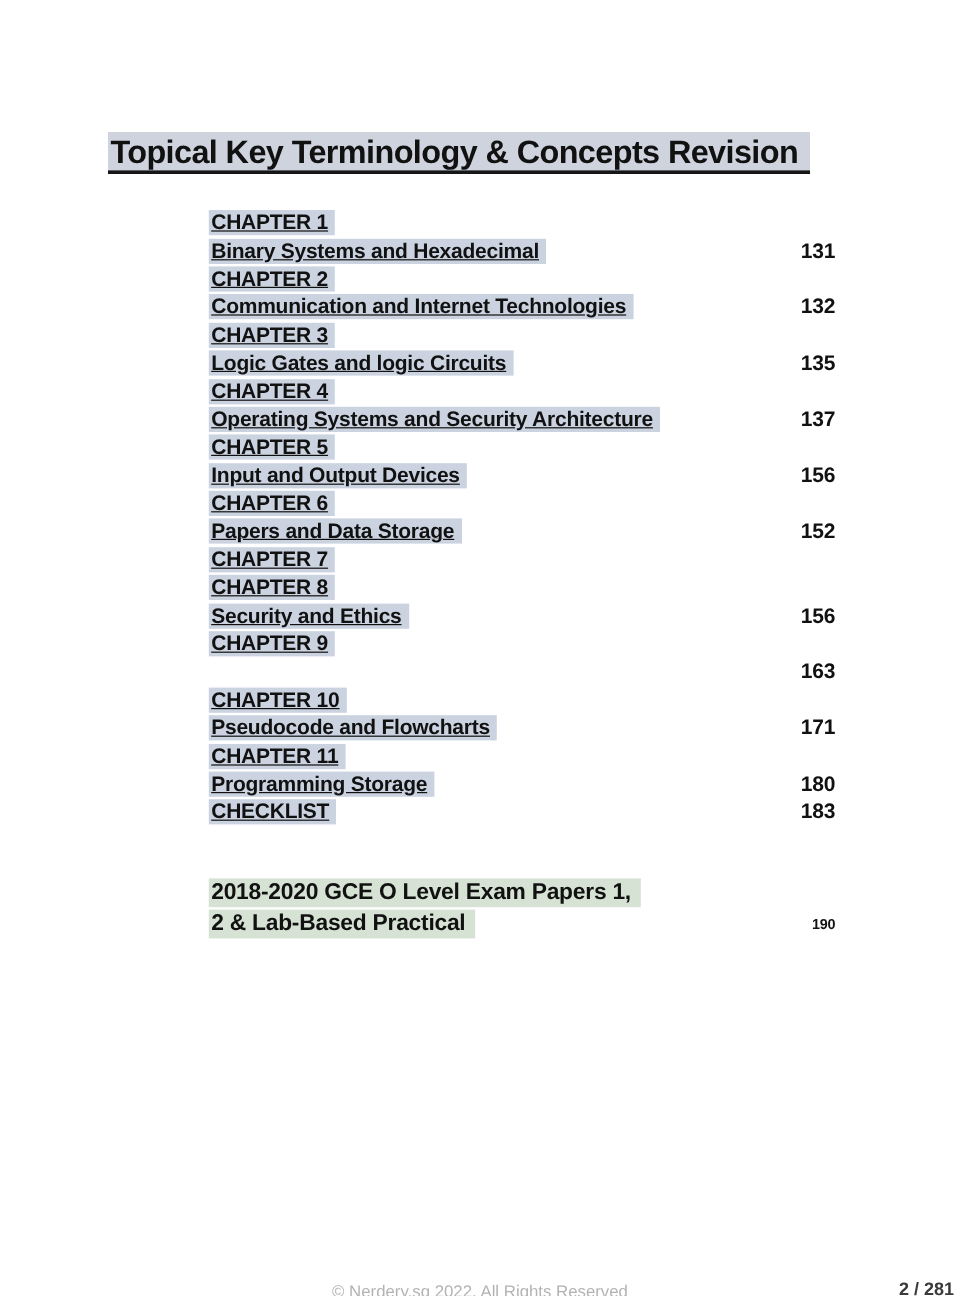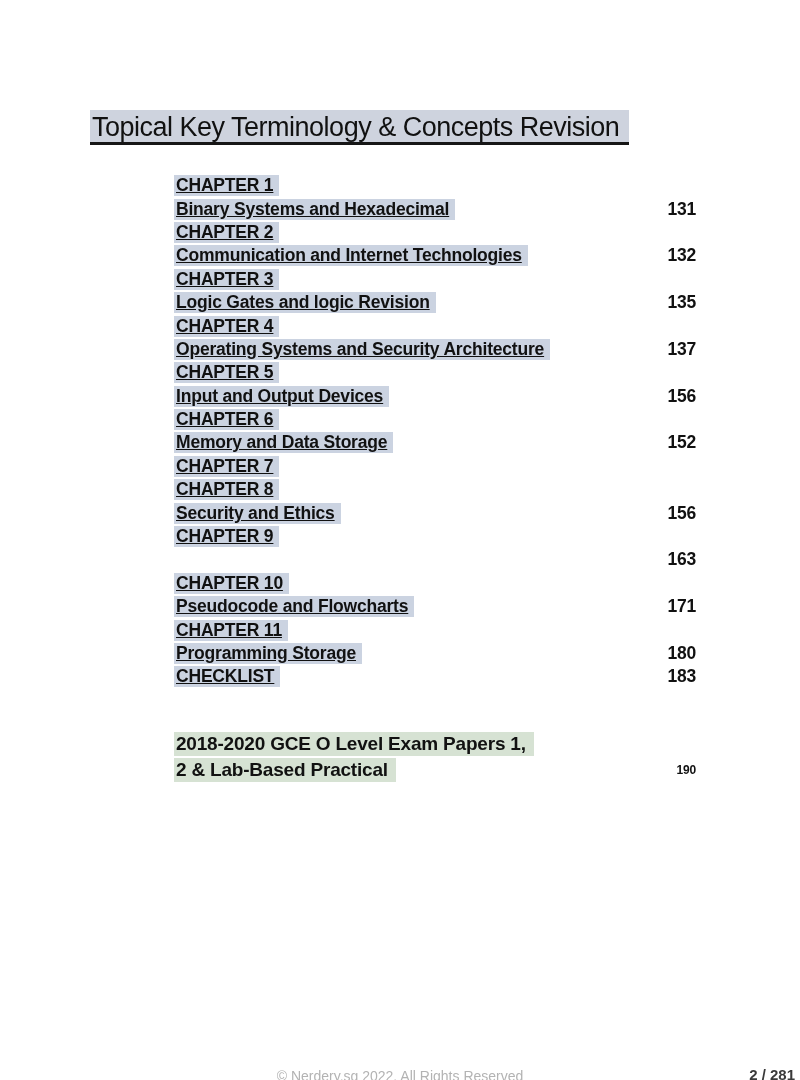--- a/index.html
+++ b/index.html
@@ -19,21 +19,21 @@
 
   
   .title-wrap {
     position: absolute;
     left: 90px;
     top: 110px;
   }
   .title-hl {
     display: inline-block;
     font-size: 27px;
-    font-weight: normal;
+    font-weight: bold;
     letter-spacing: -0.5px;
     line-height: 30px;
     color: var(--text-color, #111111);
     background: var(--title-hl, #ced3de);
     padding: 2px 10px 0 2px;
     border-bottom: 3px solid #161616;
     white-space: nowrap;
   }
 
   
@@ -132,42 +132,42 @@
         <span class="hl">CHAPTER 2</span>
       </div>
       <div class="toc-row">
         <span class="hl">Communication and Internet Technologies</span>
         <span class="pagenum">132</span>
       </div>
       <div class="toc-row">
         <span class="hl">CHAPTER 3</span>
       </div>
       <div class="toc-row">
-        <span class="hl">Logic Gates and logic Revision</span>
+        <span class="hl">Logic Gates and logic Circuits</span>
         <span class="pagenum">135</span>
       </div>
       <div class="toc-row">
         <span class="hl">CHAPTER 4</span>
       </div>
       <div class="toc-row">
         <span class="hl">Operating Systems and Security Architecture</span>
         <span class="pagenum">137</span>
       </div>
       <div class="toc-row">
         <span class="hl">CHAPTER 5</span>
       </div>
       <div class="toc-row">
         <span class="hl">Input and Output Devices</span>
         <span class="pagenum">156</span>
       </div>
       <div class="toc-row">
         <span class="hl">CHAPTER 6</span>
       </div>
       <div class="toc-row">
-        <span class="hl">Memory and Data Storage</span>
+        <span class="hl">Papers and Data Storage</span>
         <span class="pagenum">152</span>
       </div>
       <div class="toc-row">
         <span class="hl">CHAPTER 7</span>
       </div>
       <div class="toc-row">
         <span class="hl">CHAPTER 8</span>
       </div>
       <div class="toc-row">
         <span class="hl">Security and Ethics</span>

